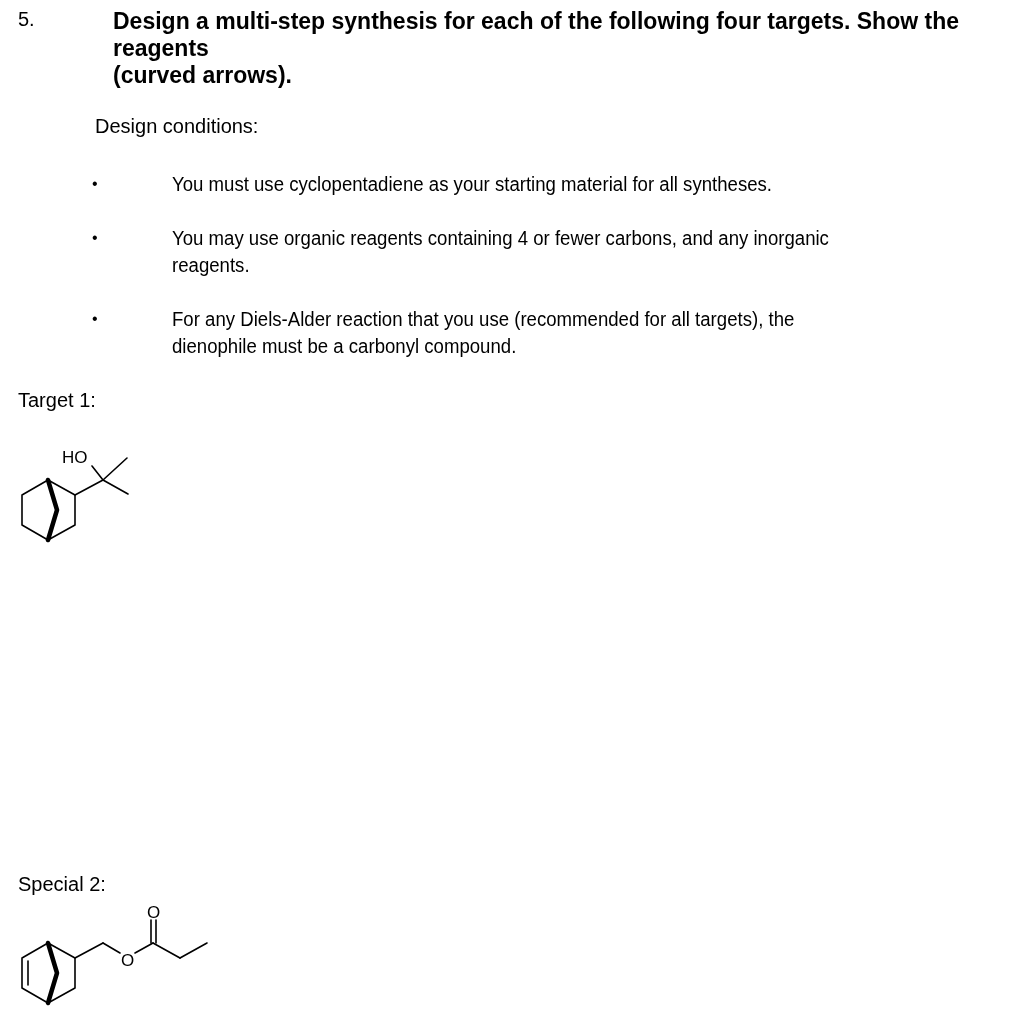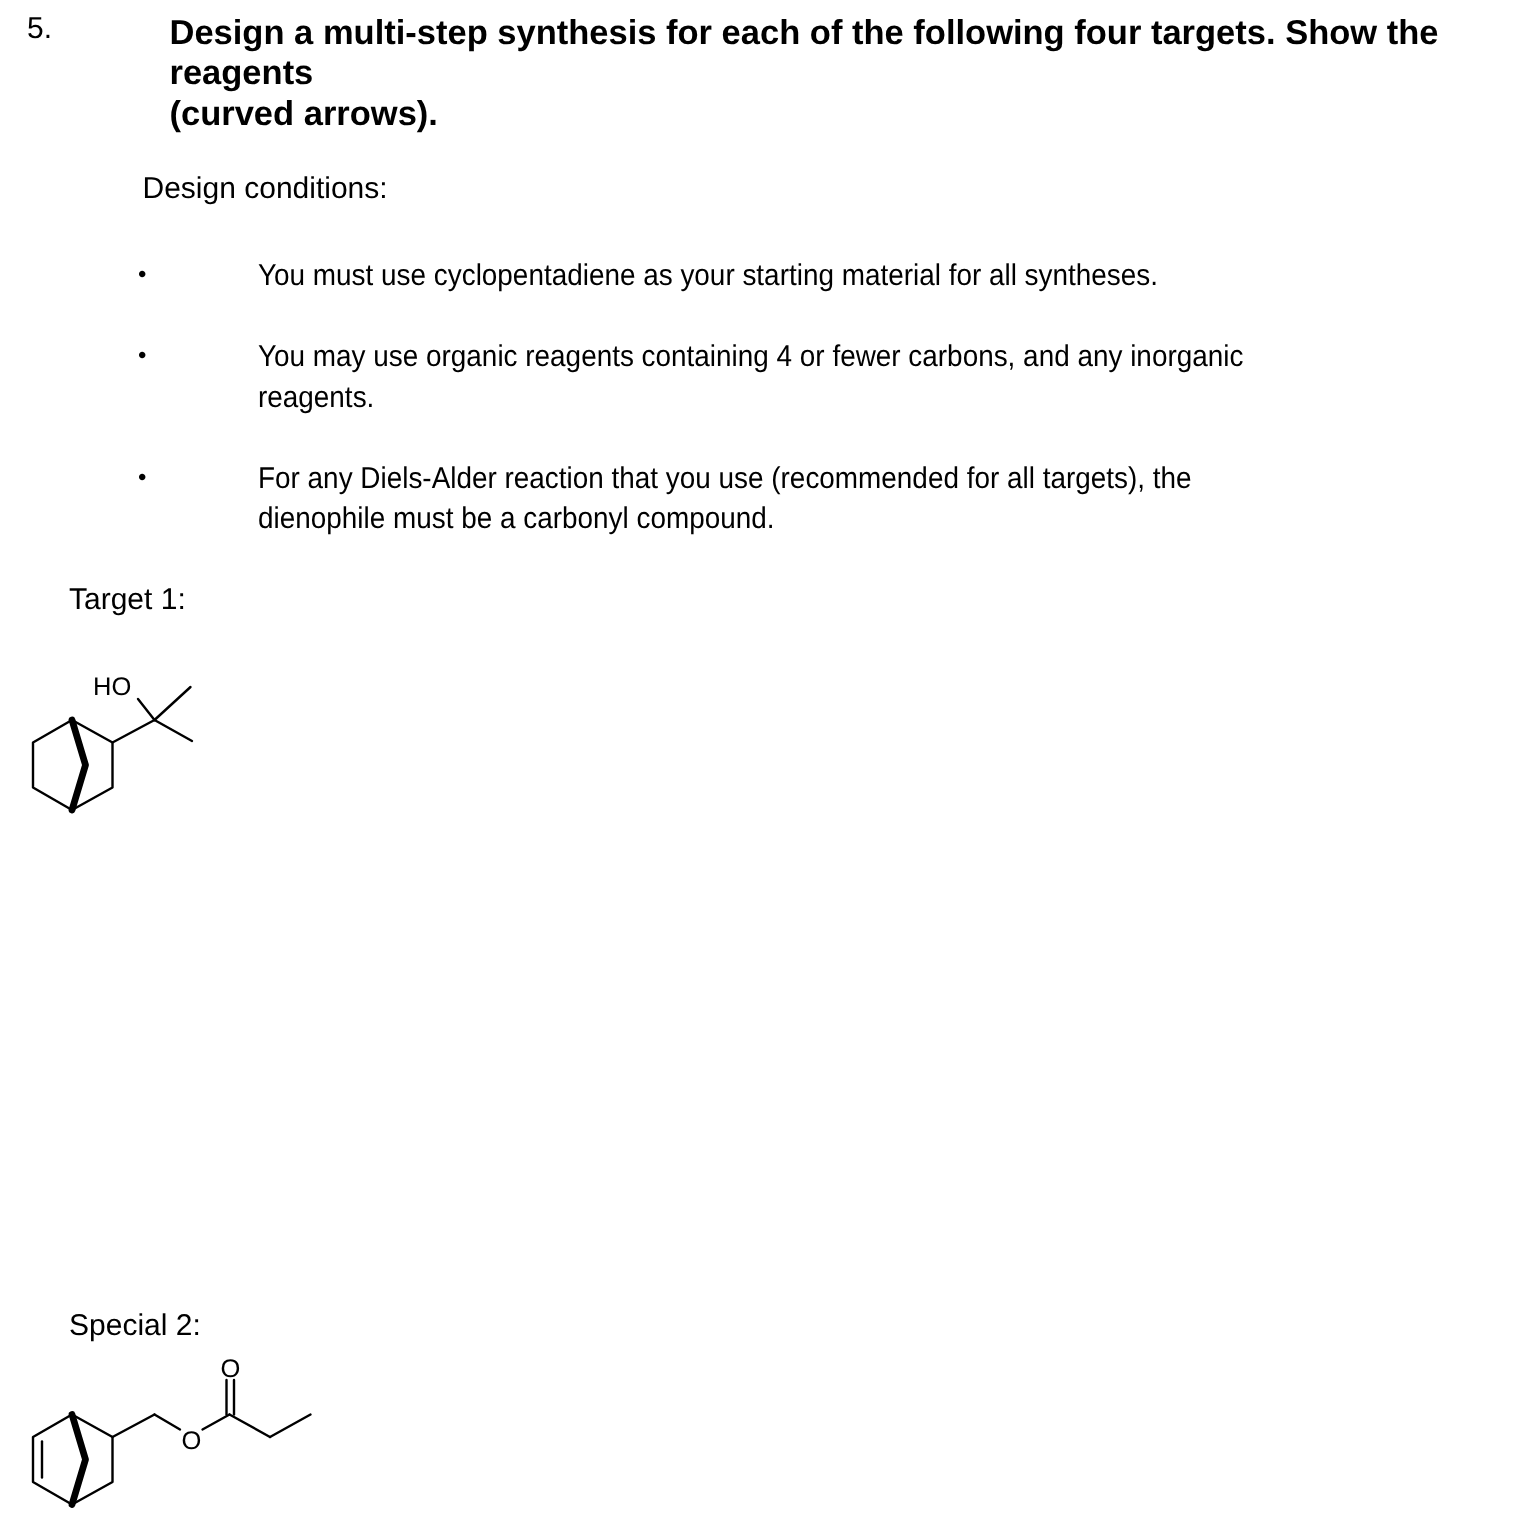--- a/index.html
+++ b/index.html
@@ -6,21 +6,21 @@
     body { width: 1024px; height: 1010px; position: relative; overflow: hidden;
            font-family: "Liberation Sans", sans-serif; color: #000; }
     .abs { position: absolute; }
     .q-num { left: 18px; top: 8px; font-size: 20px; }
     .q-text { left: 113px; top: 8px; width: 920px; font-size: 23px; line-height: 27px; font-weight: bold; }
     .q-text p { margin: 0; }
     .special { left: 95px; top: 115px; font-size: 20px; }
     .bullet { left: 92px; font-size: 16px; }
     .cond { left: 172px; width: 845px; font-size: 20px; line-height: 27px;
             transform: scaleX(0.93); transform-origin: left top; }
-    .target-label { left: 18px; font-size: 20px; margin-left: 28px; }
+    .target-label { left: 18px; font-size: 20px; }
     svg.mol { position: absolute; left: 0; top: 0; overflow: visible; }
     .bond { stroke: #000; stroke-width: 1.6; fill: none; stroke-linecap: round; stroke-linejoin: round; }
     .wedge { stroke: #000; stroke-width: 4.5; fill: none; stroke-linecap: round; stroke-linejoin: round; }
     .atom { font-family: "Liberation Sans", sans-serif; font-size: 17px; fill: #000; }
   </style>
 </head>
 <body>
 
 <div class="abs q-num">5.</div>
 

